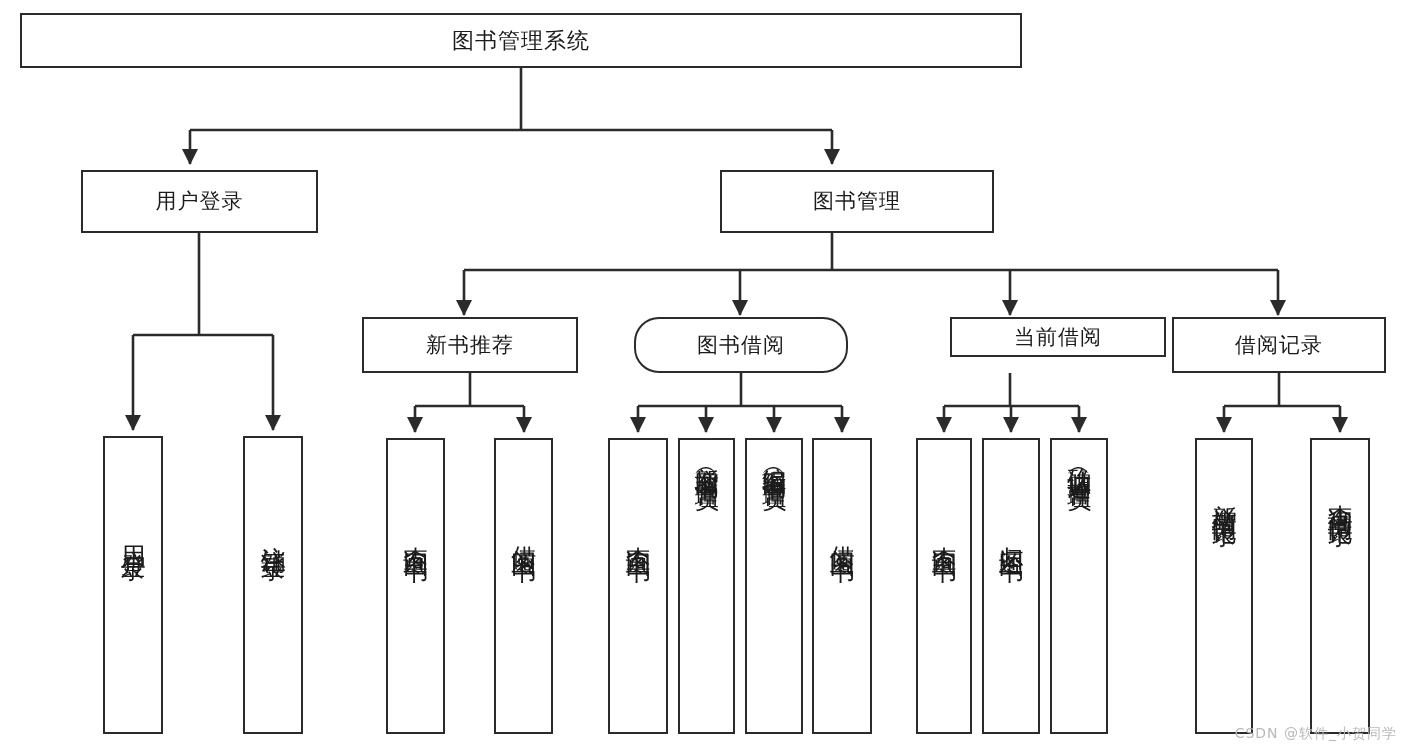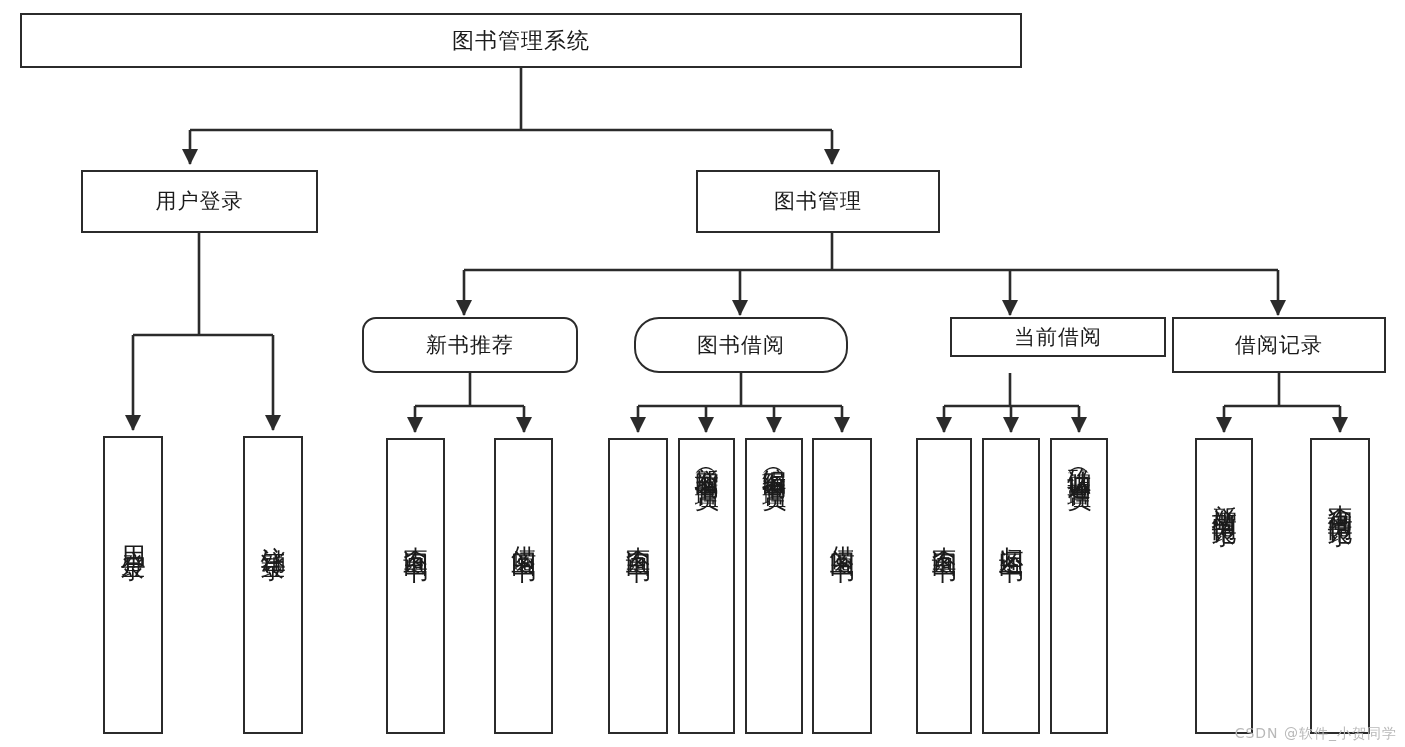--- a/index.html
+++ b/index.html
@@ -106,25 +106,25 @@
     </g>
   </svg>
 
   <div class="node root h-label" style="left:20px;top:13px;width:1002px;height:55px;">
     <span>图书管理系统</span>
   </div>
 
   <div class="node h-label" style="left:81px;top:170px;width:237px;height:63px;">
     <span>用户登录</span>
   </div>
-  <div class="node h-label" style="left:696px;top:170px;width:244px;height:63px;">
+  <div class="node h-label" style="left:720px;top:170px;width:274px;height:63px;">
     <span>图书管理</span>
   </div>
 
-  <div class="node h-label" style="left:362px;top:317px;width:216px;height:56px;border-radius:14px;">
+  <div class="node h-label" style="left:362px;top:317px;width:216px;height:56px;">
     <span>新书推荐</span>
   </div>
   <div class="node h-label" style="left:634px;top:317px;width:214px;height:56px;border-radius:25px;">
     <span>图书借阅</span>
   </div>
   <div class="node h-label" style="left:950px;top:317px;width:216px;height:40px;">
     <span>当前借阅</span>
   </div>
   <div class="node h-label" style="left:1172px;top:317px;width:214px;height:56px;">
     <span>借阅记录</span>

